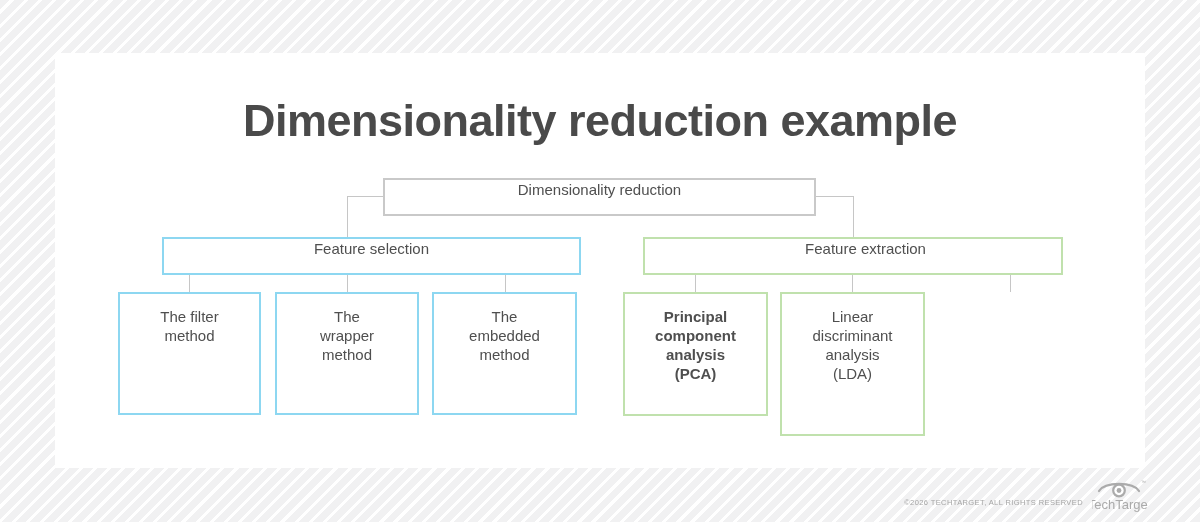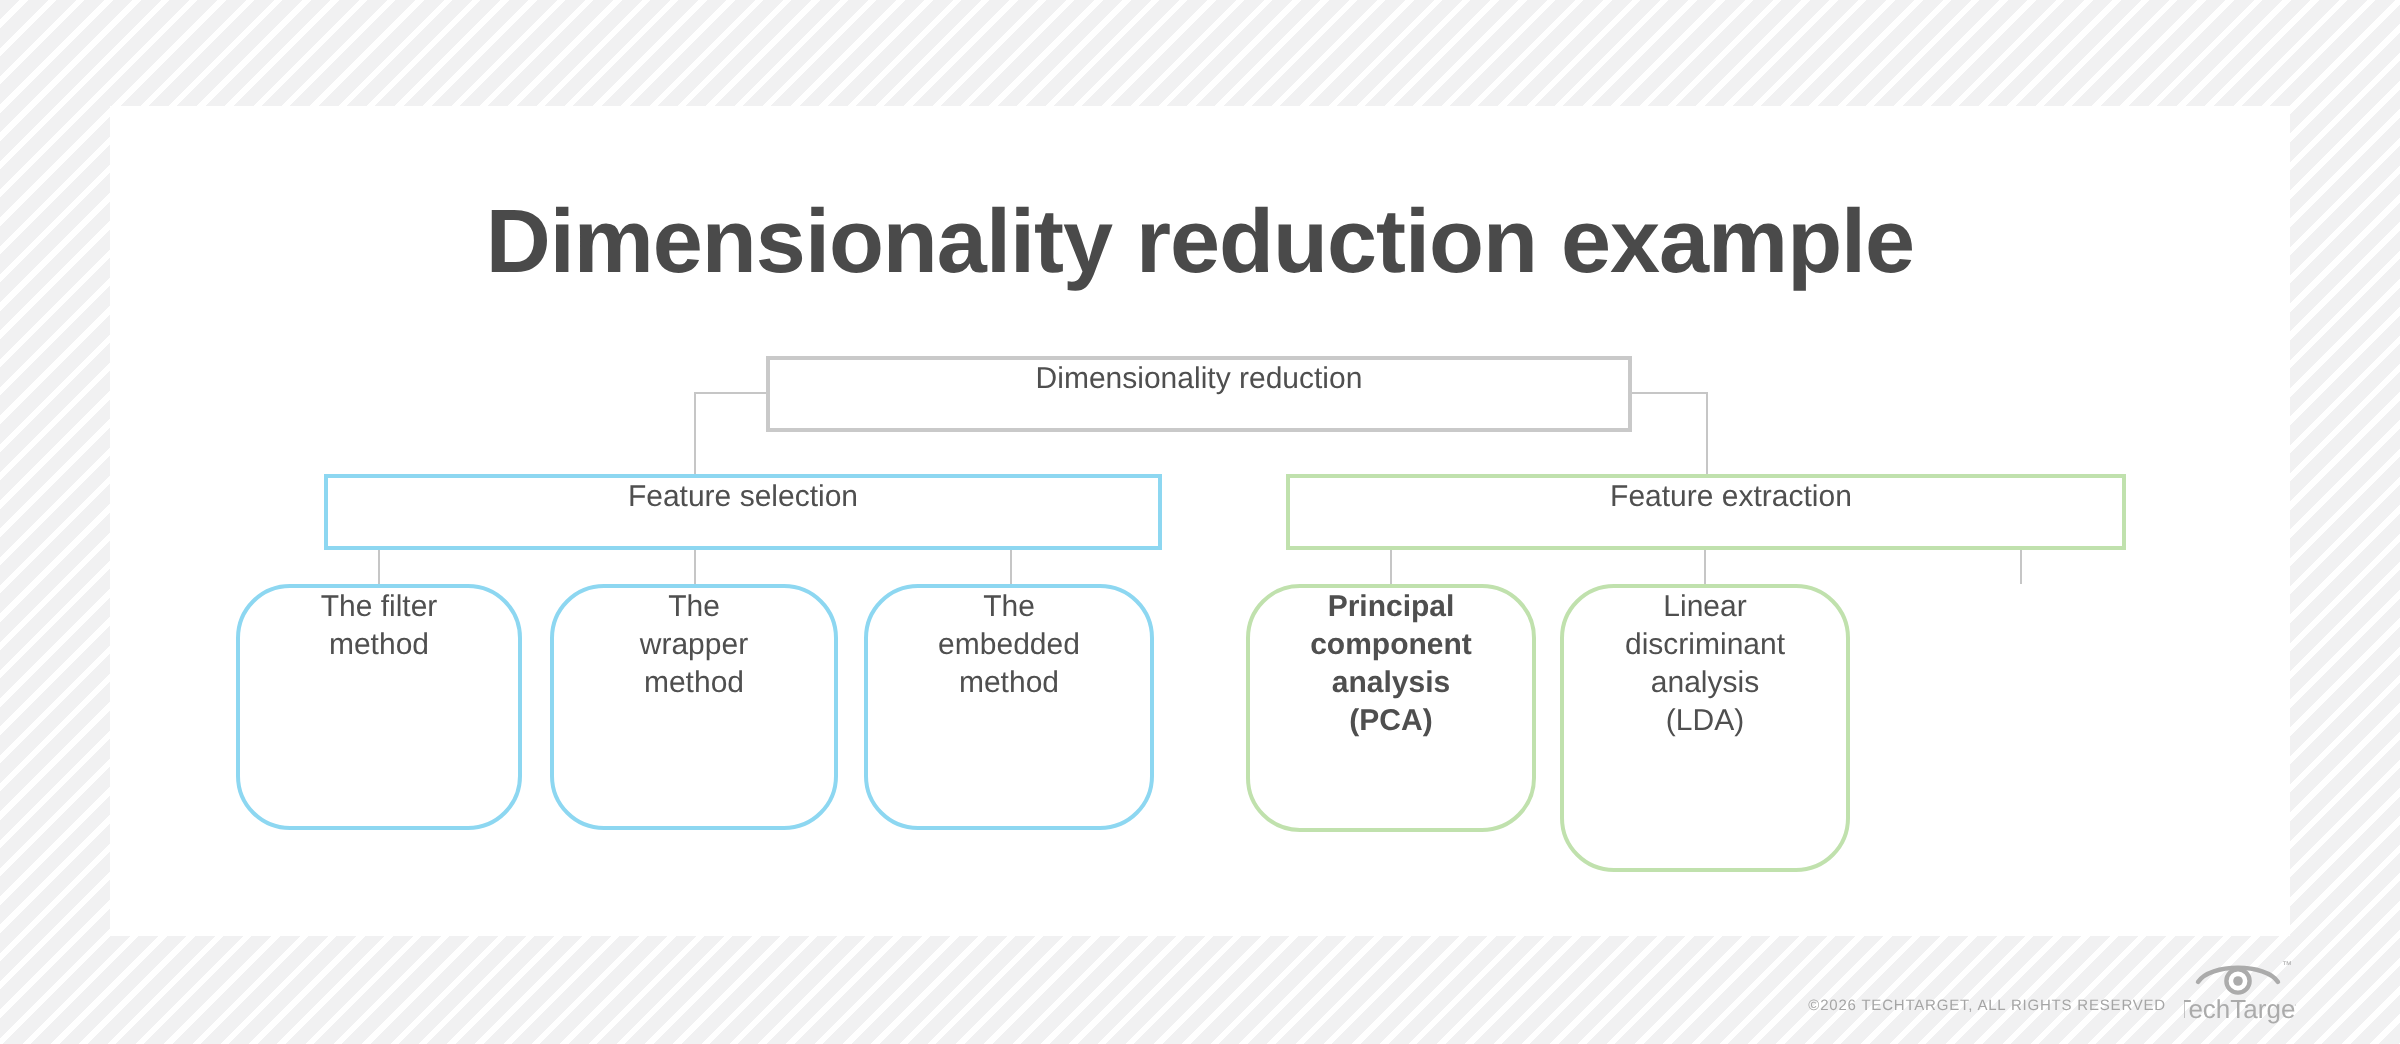--- a/index.html
+++ b/index.html
@@ -42,21 +42,21 @@
   .node{
     position:absolute;
     background:#ffffff;
     color:var(--node-text);
     font-size:15px;
     line-height:19px;
     text-align:center;
   }
   .node .lbl{white-space:pre-line;display:block;width:100%;}
   .node.center{display:flex;align-items:flex-start;justify-content:center;}
-  .node.leaf{border-radius:27px;}
+  .node.leaf{padding-top:13px;}
   .node.root-node{border:2px solid var(--node-border-gray);}
   .node.blue{border:2px solid var(--accent-blue);}
   .node.green{border:2px solid var(--accent-green);}
   .conn{
     position:absolute;
     background:var(--connector-gray);
   }
   .footer{
     position:absolute;
     right:52px; bottom:8px;

